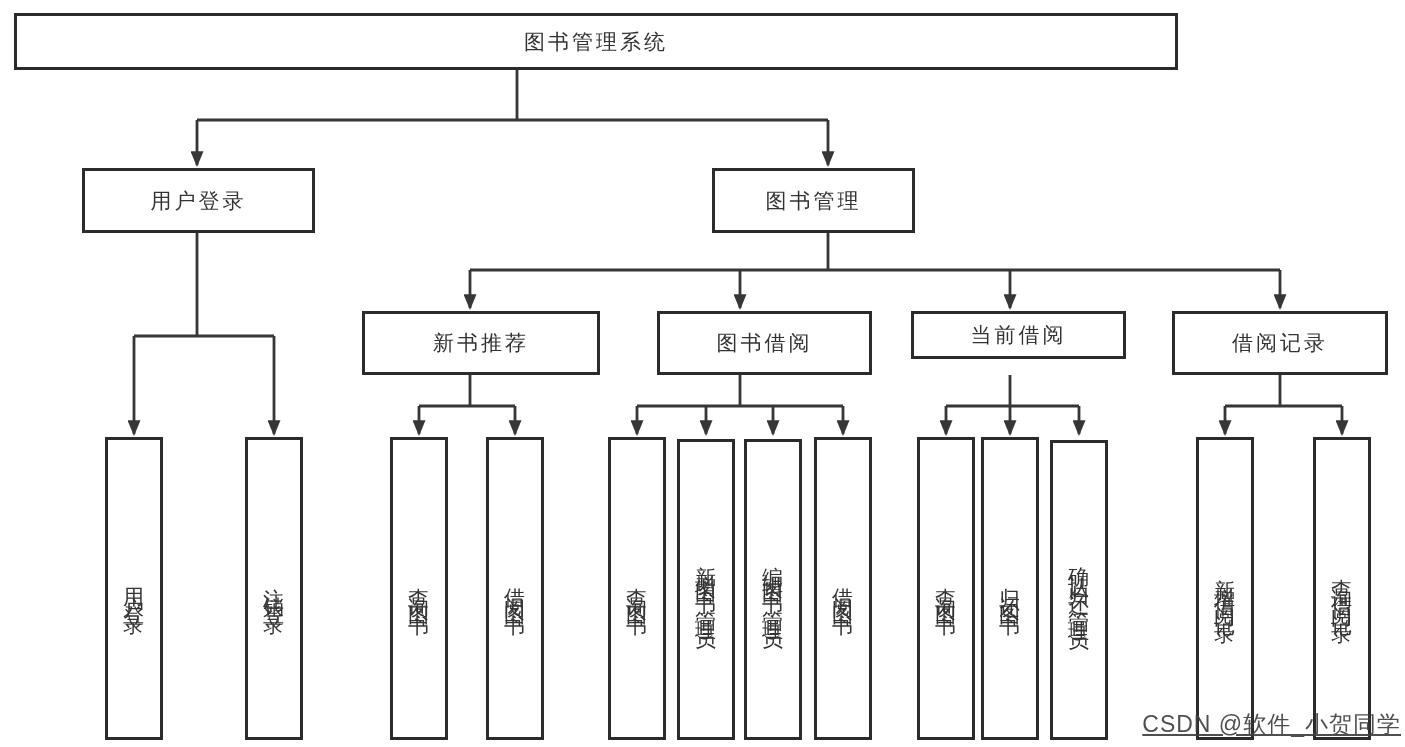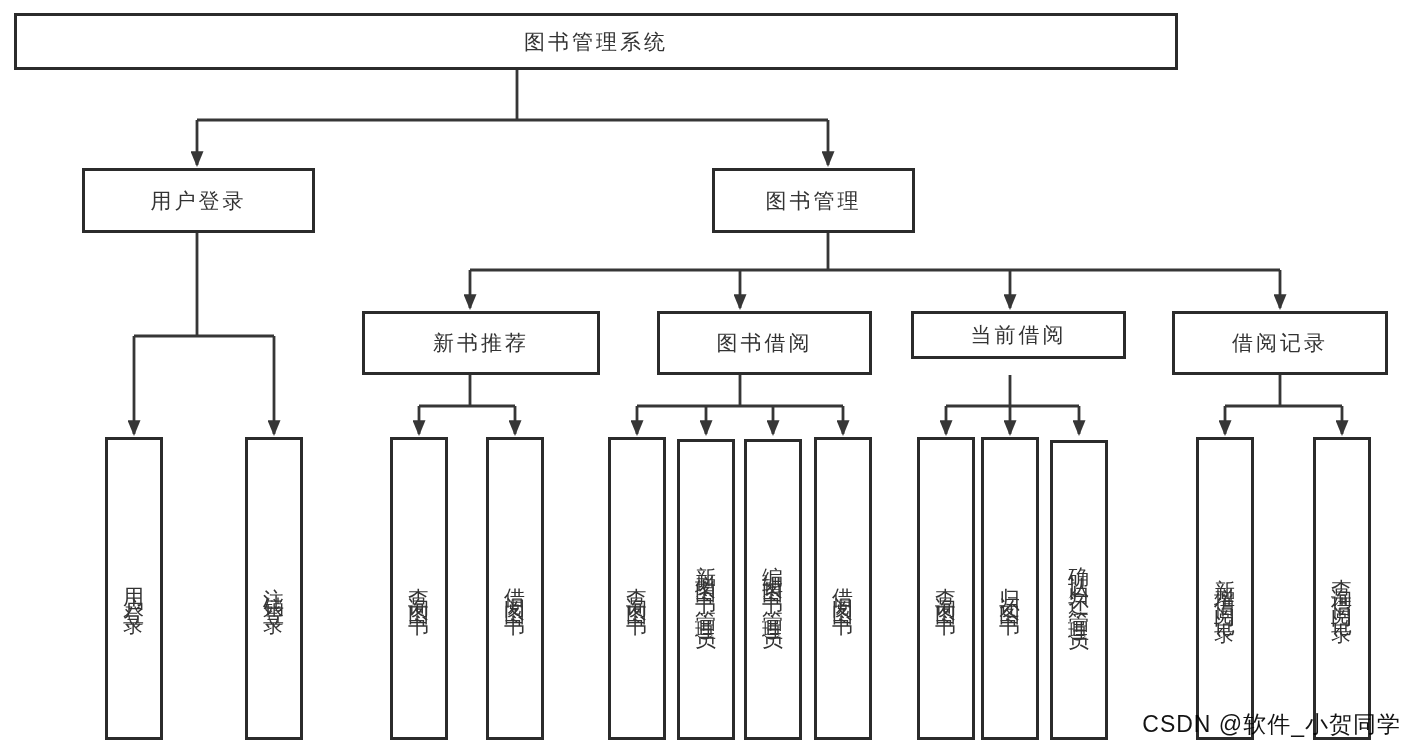--- a/index.html
+++ b/index.html
@@ -47,23 +47,24 @@
     letter-spacing: 9px;
     line-height: 1;
   }
   .watermark {
     position: absolute;
     right: 4px;
     top: 709px;
     z-index: 3;
     font-size: 23px;
     letter-spacing: 1px;
-    color: #000000;
+    color: #404040;
     opacity: 0.92;
     white-space: nowrap;
+    text-decoration: underline;
   }
 </style>
 </head>
 <body>
 
 <div class="stage">
 
   <svg class="connector-layer" width="1405" height="747" viewBox="0 0 1405 747" xmlns="http://www.w3.org/2000/svg">
     <defs>
       <marker id="arw" viewBox="0 0 12 10" refX="10.5" refY="5" markerWidth="18" markerHeight="13" markerUnits="userSpaceOnUse" orient="auto">

